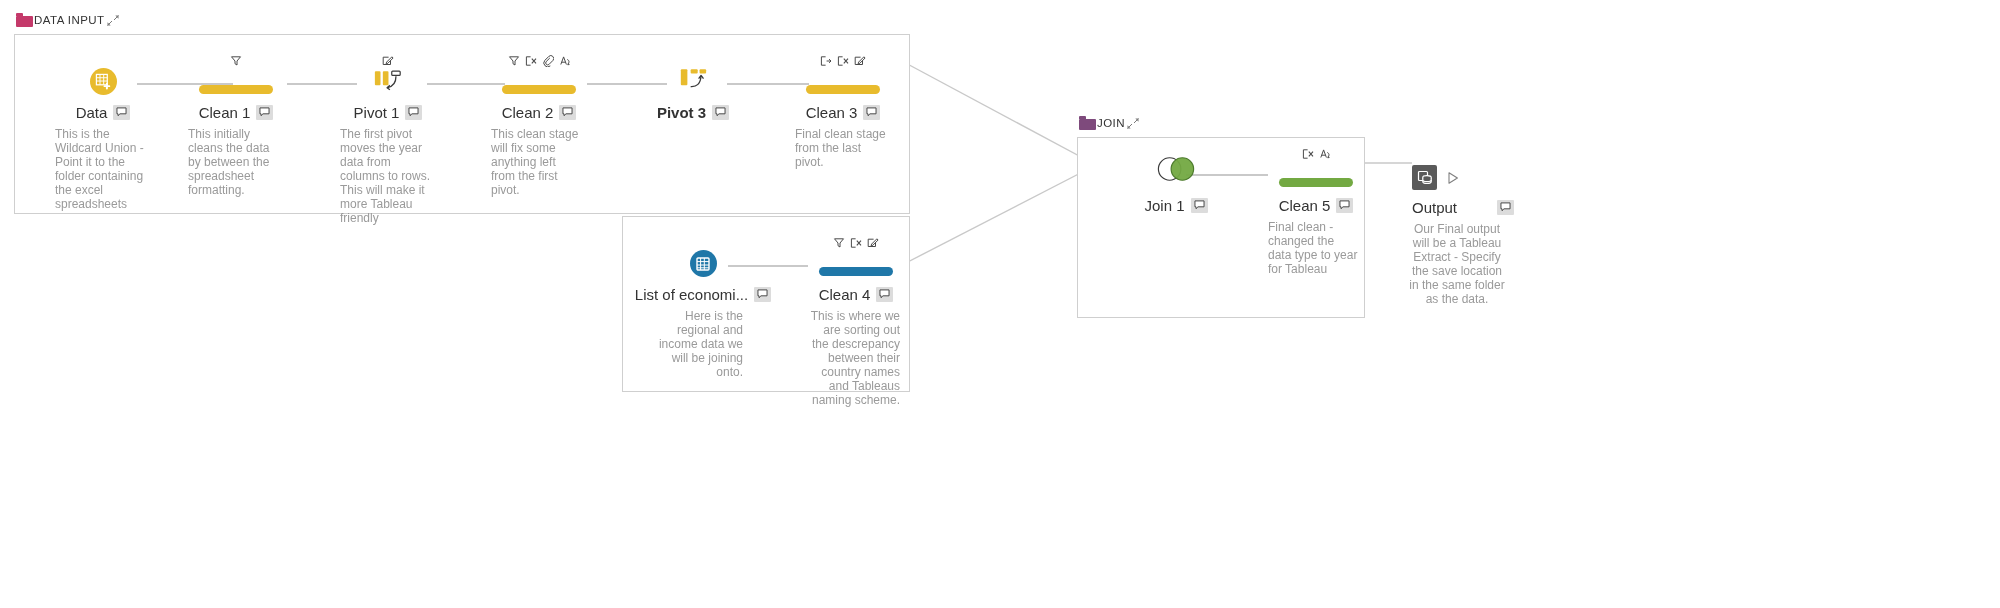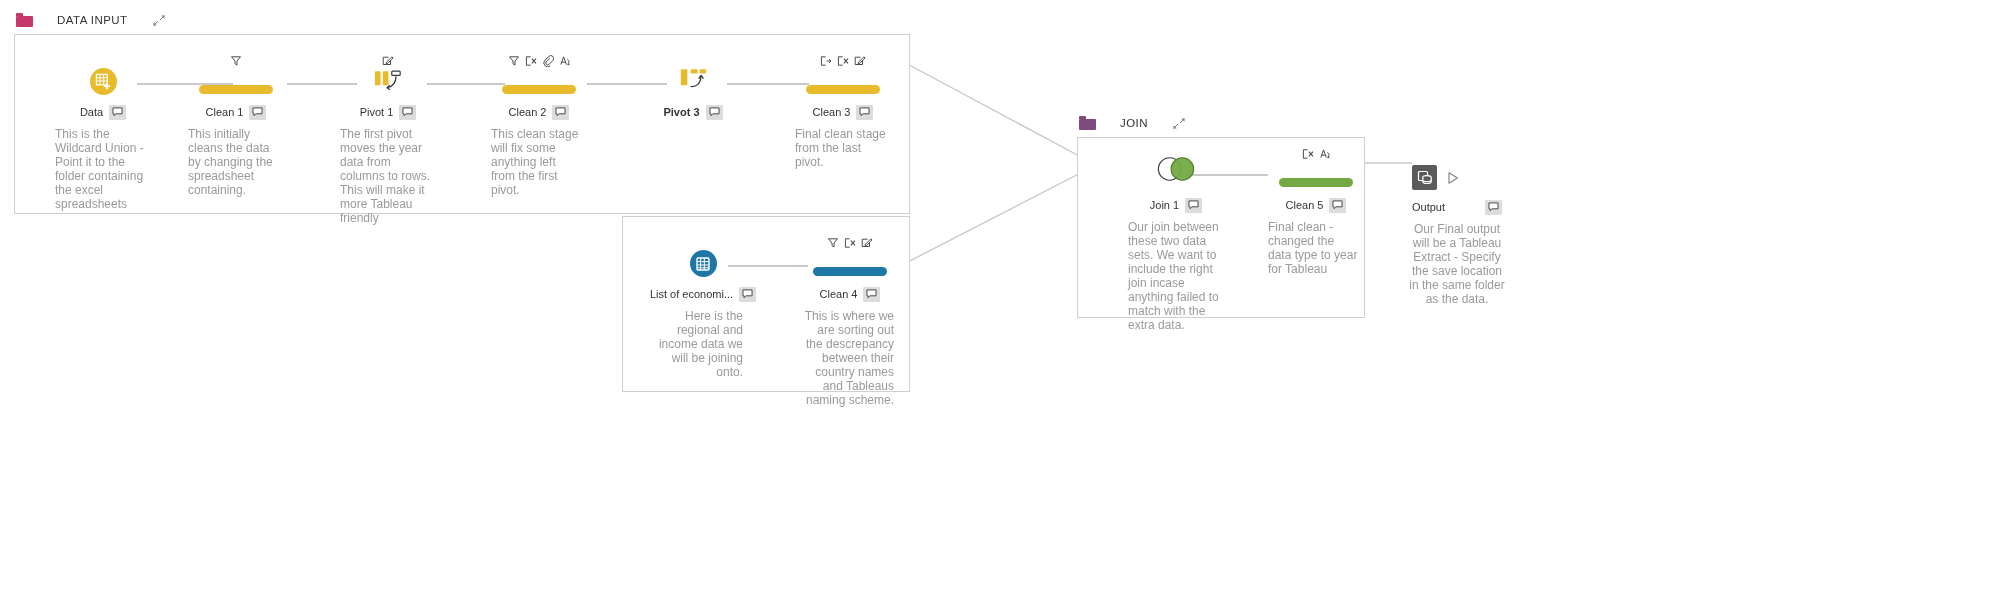--- a/index.html
+++ b/index.html
@@ -7,21 +7,21 @@
     width: 2000px; height: 608px;
     background: #ffffff;
     font-family: "Liberation Sans", sans-serif;
     overflow: hidden;
   }
   #canvas { position: relative; width: 2000px; height: 608px; }
 
   
   .group { position: absolute; }
   .group-header {
-    display: flex; align-items: center; gap: 24px;
+    display: flex; align-items: center; gap: 1px;
     height: 20px; margin-bottom: 4px; padding-left: 2px;
   }
   .folder-icon { width: 17px; height: 14px; position: relative; flex: none; }
   .folder-icon .tab {
     position: absolute; left: 0; top: 0; width: 7px; height: 3px; border-radius: 1px 1px 0 0;
   }
   .folder-icon .body {
     position: absolute; left: 0; top: 2.5px; width: 17px; height: 11.5px; border-radius: 1px;
   }
   .group-title {
@@ -53,21 +53,21 @@
   }
   .sqr {
     width: 25px; height: 25px; border-radius: 2px;
     display: flex; align-items: center; justify-content: center;
   }
   .node-label-row {
     display: flex; align-items: center; justify-content: center; gap: 6px;
     margin-top: 9px; height: 16px;
   }
   .node-label {
-    font-size: 11px; color: #333333; white-space: nowrap;
+    font-size: 15px; color: #333333; white-space: nowrap;
   }
   .note-btn {
     width: 17px; height: 15px; background: #dcdcdc; border-radius: 1px;
     display: flex; align-items: center; justify-content: center; flex: none;
   }
   .node-desc {
     margin-top: 7px; font-size: 12px; line-height: 1.17;
     color: #9a9a9a; width: 92px; word-wrap: break-word;
   }
   .node.indent .node-desc { margin-left: 6px; }
@@ -155,21 +155,21 @@
           <div class="pill" style="background:#e8bb2d"></div>
         </div>
         <div class="node-label-row">
           <span class="node-label">Clean 1</span>
           <span class="note-btn">
             <svg width="11" height="10" viewBox="0 0 12 11">
                 <path d="M1 1h10v6.5H4.3L2.2 9.6V7.5H1z" fill="#fff" stroke="#4a4a4a" stroke-width="1.1" stroke-linejoin="round"></path>
               </svg>
           </span>
         </div>
-        <div class="node-desc">This initially cleans the data by changing the spreadsheet containing.</div>
+        <div class="node-desc">This initially cleans the data by between the spreadsheet formatting.</div>
       </div>
 
       <div class="node" style="left:325px; top:18px;">
         <div class="node-glyph">
           <div class="badges">
             <svg class="badge" viewBox="0 0 12 12">
               <path d="M1.2 2.2h5.4M1.2 2.2v7.3h7.3V5.6" fill="none" stroke="#4a4a4a" stroke-width="1"></path>
               <path d="M4.6 7.1 9.9 1.8l1.2 1.2-5.3 5.3-1.7.5z" fill="none" stroke="#4a4a4a" stroke-width="1" stroke-linejoin="round"></path>
             </svg>
           </div>
@@ -297,21 +297,21 @@
           <span class="node-label">List of economi...</span>
           <span class="note-btn">
             <svg width="11" height="10" viewBox="0 0 12 11">
                 <path d="M1 1h10v6.5H4.3L2.2 9.6V7.5H1z" fill="#fff" stroke="#4a4a4a" stroke-width="1.1" stroke-linejoin="round"></path>
               </svg>
           </span>
         </div>
         <div class="node-desc">Here is the regional and income data we will be joining onto.</div>
       </div>
 
-      <div class="node" style="left:179px; top:18px;">
+      <div class="node" style="left:185px; top:18px;">
         <div class="node-glyph">
           <div class="badges">
             <svg class="badge" viewBox="0 0 12 12">
               <path d="M1.5 1.8h9l-3.5 4.2v4l-2-1.3V6z" fill="none" stroke="#4a4a4a" stroke-width="1"></path>
             </svg>
             <svg class="badge" viewBox="0 0 12 12">
               <path d="M1.4 1.8h4.2M1.4 1.8v8.4h4.2" fill="none" stroke="#4a4a4a" stroke-width="1"></path>
               <path d="M6.8 3.6 11 8.4M11 3.6 6.8 8.4" stroke="#4a4a4a" stroke-width="1.1"></path>
             </svg>
             <svg class="badge" viewBox="0 0 12 12">
@@ -364,21 +364,20 @@
           </div>
         </div>
         <div class="node-label-row">
           <span class="node-label">Join 1</span>
           <span class="note-btn">
             <svg width="11" height="10" viewBox="0 0 12 11">
                 <path d="M1 1h10v6.5H4.3L2.2 9.6V7.5H1z" fill="#fff" stroke="#4a4a4a" stroke-width="1.1" stroke-linejoin="round"></path>
               </svg>
           </span>
         </div>
-        <div class="node-desc">Our join between these two data sets. We want to include the right join incase anything failed to match with the extra data.</div>
       </div>
 
       <div class="node" style="left:190px; top:8px;">
         <div class="node-glyph">
           <div class="badges">
             <svg class="badge" viewBox="0 0 12 12">
               <path d="M1.4 1.8h4.2M1.4 1.8v8.4h4.2" fill="none" stroke="#4a4a4a" stroke-width="1"></path>
               <path d="M6.8 3.6 11 8.4M11 3.6 6.8 8.4" stroke="#4a4a4a" stroke-width="1.1"></path>
             </svg>
             <svg class="badge" viewBox="0 0 12 12">

